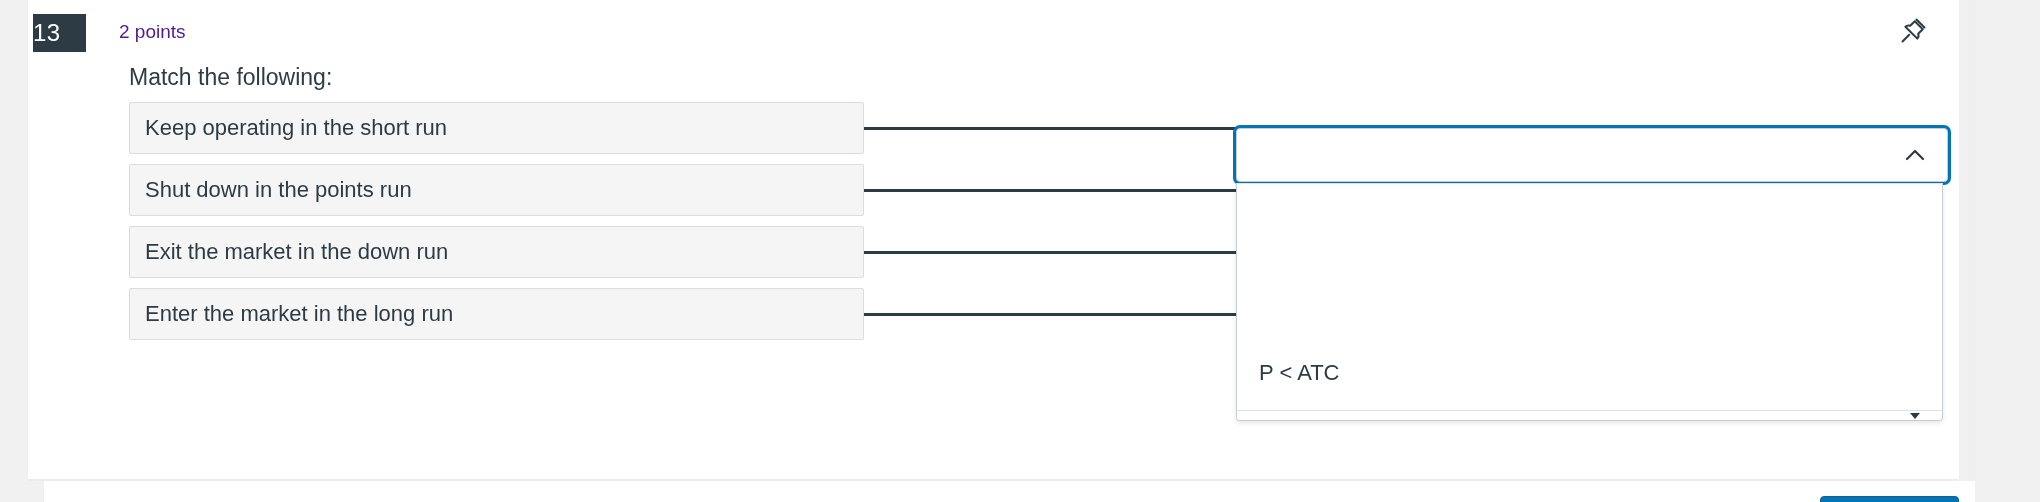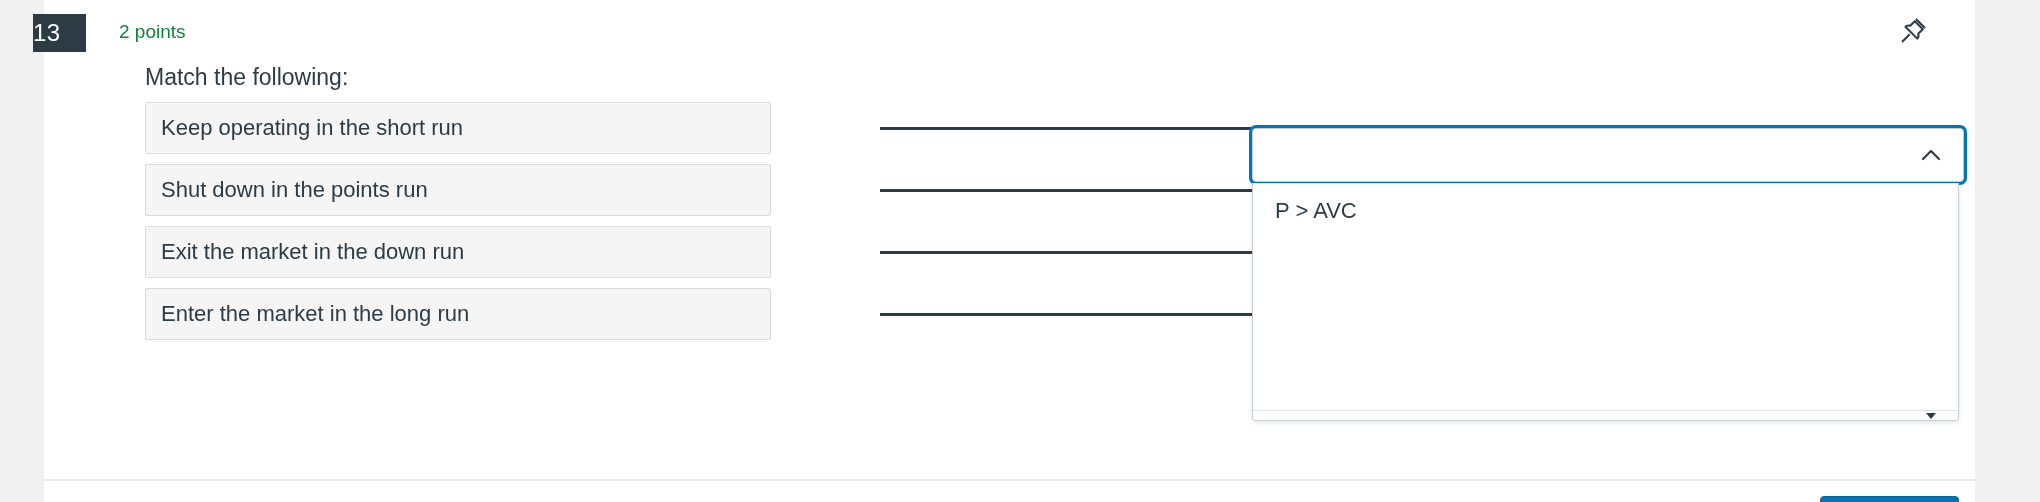--- a/index.html
+++ b/index.html
@@ -14,21 +14,21 @@
   #screen {
     position: relative;
     width: 2040px;
     height: 502px;
     background: #f0f0f0;
   }
 
   
   .quiz-card {
     position: absolute;
-    left: 44px;
+    left: 28px;
     top: 0;
     width: 1931px;
     height: 481px;
     background: #ffffff;
     border-bottom: 2px solid #ececec;
   }
   .right-gutter {
     position: absolute;
     left: 1975px; top: 0;
     width: 65px; height: 502px;
@@ -58,21 +58,21 @@
     color: #ffffff;
     font-size: 24px;
     line-height: 38px;
     letter-spacing: 0.5px;
   }
   .q-points {
     position: absolute;
     left: 119px;
     top: 21px;
     font-size: 19px;
-    color: #15803d;
+    color: #4c1d95;
   }
   .pin-icon {
     position: absolute;
     left: 1896px;
     top: 14px;
     width: 34px;
     height: 34px;
     cursor: pointer;
   }
   .pin-icon svg { display: block; }
@@ -86,21 +86,21 @@
   }
 
   
   .match-area {
     position: absolute;
     left: 0; top: 0; width: 100%; height: 100%;
   }
   .match-row {
     position: absolute;
     left: 101px;
-    width: 626px;
+    width: 735px;
     height: 52px;
     background: #f5f5f5;
     border: 1px solid #d9dde0;
     border-radius: 2px;
   }
   .match-row .label {
     position: absolute;
     left: 15px;
     top: 50%;
     transform: translateY(-50%);
@@ -254,21 +254,21 @@
         <span class="select-value"></span>
         <span class="chevron-up">
           <svg viewBox="0 0 28 28" width="28" height="28" aria-hidden="true">
             <path d="M6 18 L14 10 L22 18" fill="none" stroke="#2d3b45" stroke-width="2.2" stroke-linecap="round" stroke-linejoin="round"></path>
           </svg>
         </span>
       </div>
     </div>
 
     <div class="options-panel">
-      <div class="option-item" style="top:0px">P &gt; AVC</div>
+      <div class="option-item" style="top:162px">P &lt; ATC</div>
       <div class="panel-scroll-base">
         <span class="scroll-down-arrow"></span>
       </div>
     </div>
 
   </div>
 
   <div class="below-card"></div>
 
   <div class="q-number-badge">13</div>

